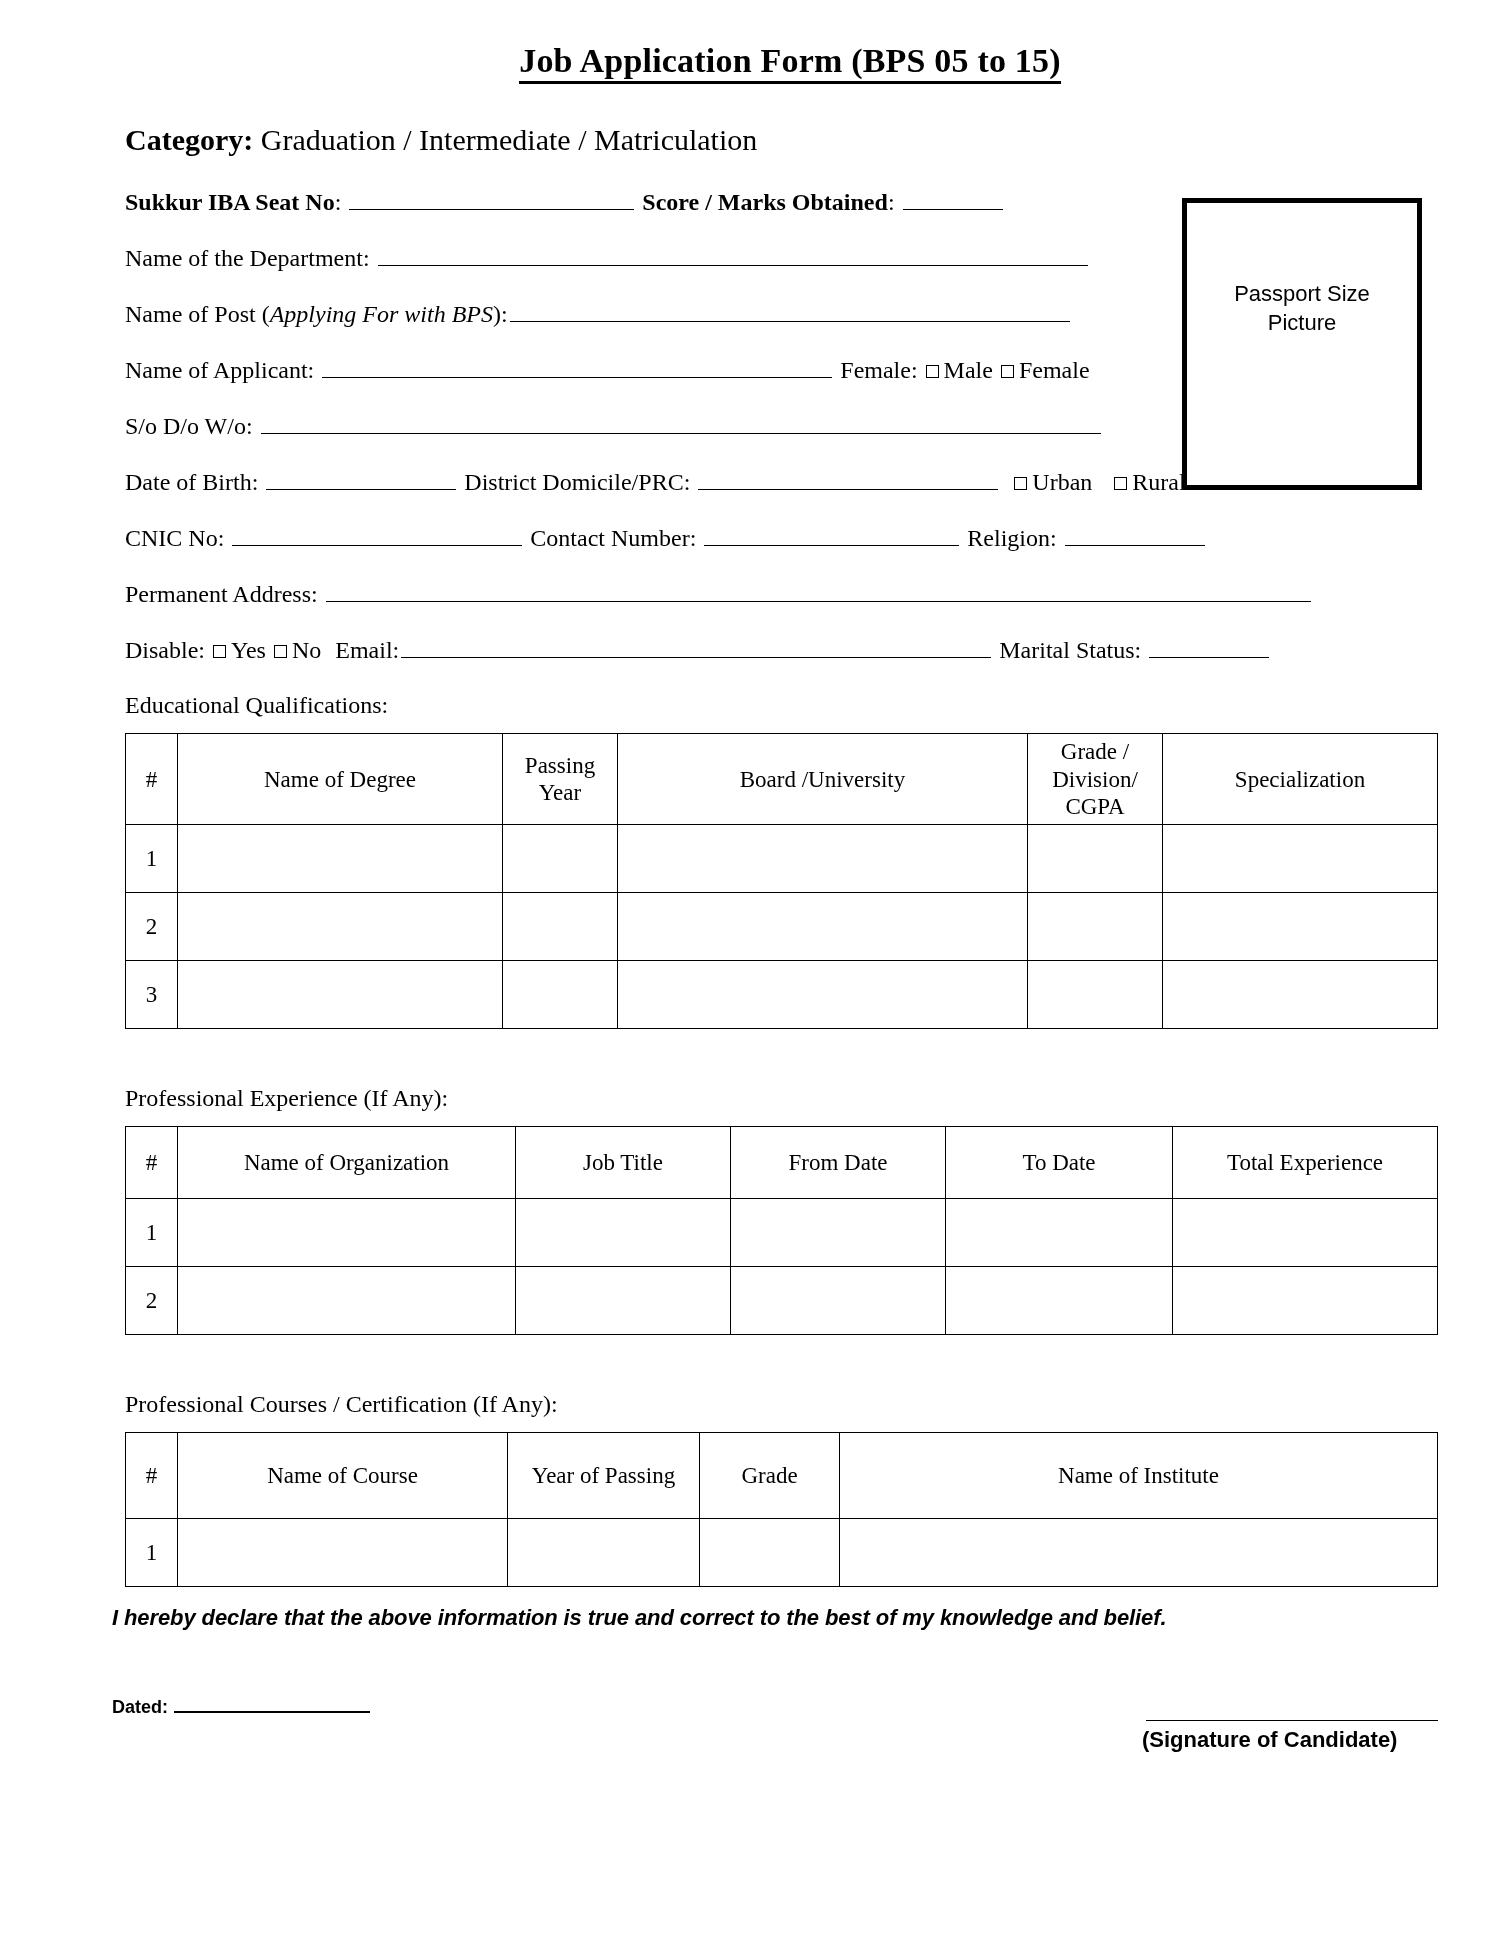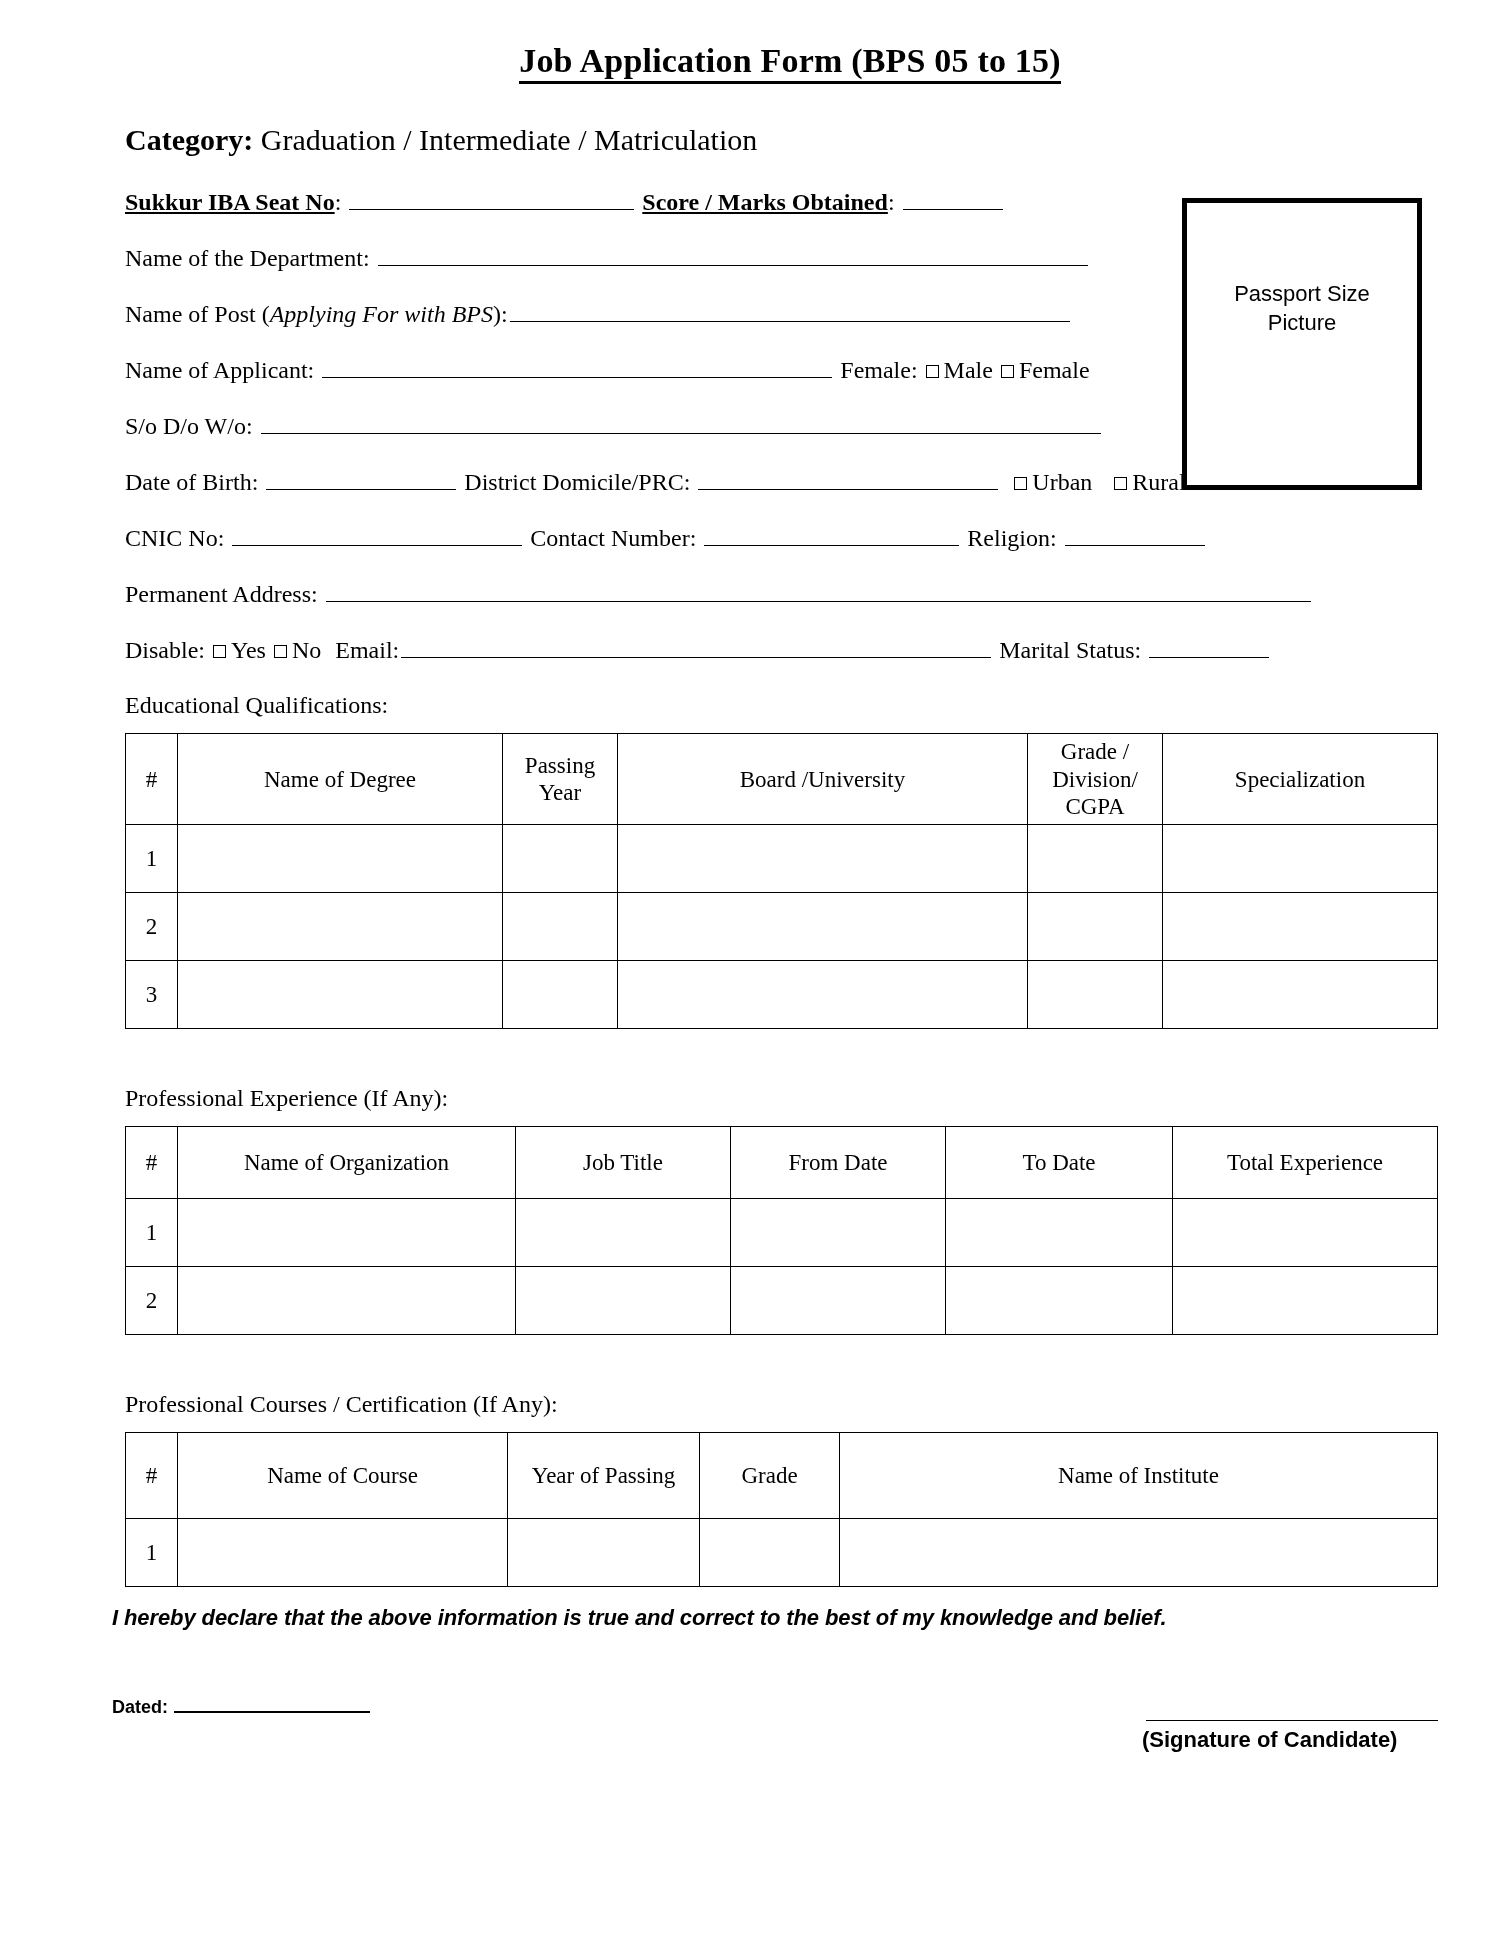--- a/index.html
+++ b/index.html
@@ -51,21 +51,21 @@
     font-size: 24px;
     position: relative;
   }
   .row {
     display: flex;
     align-items: baseline;
     margin-bottom: 28px;
     white-space: nowrap;
   }
   .lbl { font-size: 24px; }
-  .lbl.b { font-weight: bold; text-decoration: underline; }
+  .lbl.b { font-weight: bold; }
   .it { font-style: italic; }
   .ln {
     border-bottom: 1.6px solid #000;
     display: inline-block;
     height: 22px;
     margin-left: 8px;
     margin-right: 8px;
   }
   .ln.nogap { margin-left: 2px; }
   .cbx {

